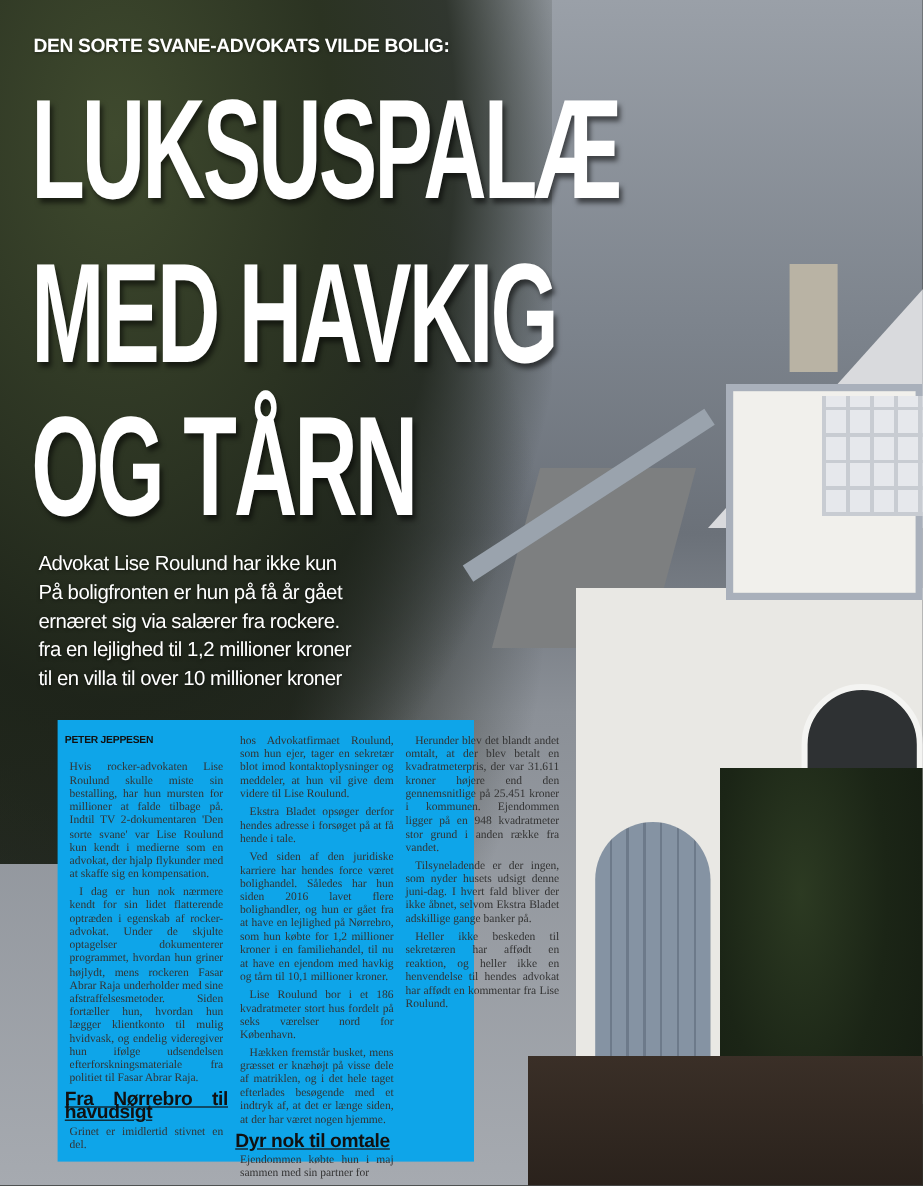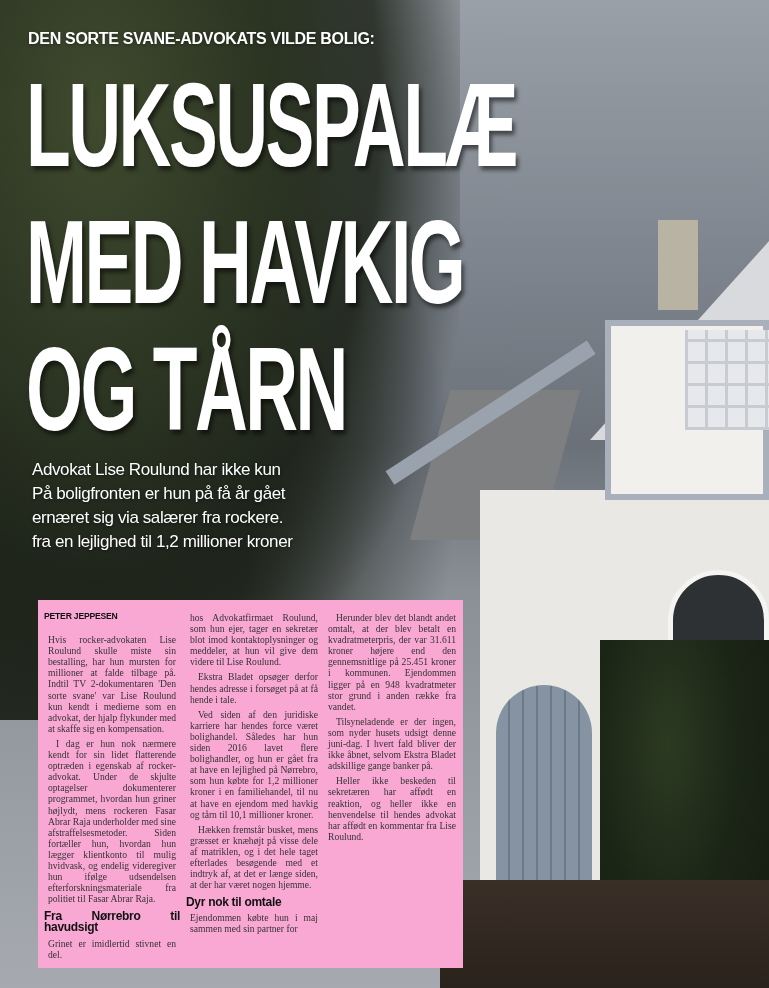--- a/index.html
+++ b/index.html
@@ -27,29 +27,29 @@
 
   .kicker{position:absolute;left:28px;top:30px;color:#fff;font-weight:bold;font-size:16px;letter-spacing:-0.3px;white-space:nowrap;text-shadow:0 1px 3px rgba(0,0,0,.4);}
   .headline{position:absolute;left:26px;color:#fff;font-family:"Liberation Sans",sans-serif;font-weight:bold;font-size:118px;line-height:1;letter-spacing:-4px;transform:scaleX(0.62);transform-origin:left top;white-space:nowrap;text-shadow:4px 4px 6px rgba(0,0,0,.55);}
   .h1{top:66px;}
   .h2{top:203px;}
   .h3{top:330px;}
 
   .deck{position:absolute;left:32px;top:458px;width:400px;color:#fff;font-size:17px;line-height:24px;letter-spacing:-0.4px;text-shadow:0 1px 3px rgba(0,0,0,.5);}
   .deck div{white-space:nowrap;}
 
-  .textbox{position:absolute;left:38px;top:600px;width:425px;height:368px;background:#f9a8d4;box-sizing:border-box;padding:8px 5px 0 6px;}
+  .textbox{position:absolute;left:48px;top:600px;width:347px;height:368px;background:#0ea5e9;box-sizing:border-box;padding:8px 5px 0 6px;}
   .col{position:absolute;top:8px;width:136px;font-family:"Liberation Serif",serif;font-size:9.6px;line-height:11.1px;color:#333;text-align:justify;hyphens:manual;}
   .col1{left:6px;}
   .col2{left:148px;}
   .col3{left:286px;}
   .byline{font-family:"Liberation Sans",sans-serif;font-weight:bold;font-size:8.6px;color:#111;margin:3px 0 12px 0;letter-spacing:-0.2px;}
   .col p{margin:4px;text-indent:0;}
   .col p.ind{text-indent:8px;}
-  .subhead{font-family:"Liberation Sans",sans-serif;font-weight:bold;font-size:12px;color:#111;margin:7px 0 4px 0;letter-spacing:-0.3px;}
+  .subhead{font-family:"Liberation Sans",sans-serif;font-weight:bold;font-size:16px;color:#111;margin:7px 0 4px 0;letter-spacing:-0.3px;text-decoration:underline;}
 </style>
 </head>
 <body>
 
 <div class="page">
 
   <div class="sky"></div>
   <div class="trees-left"></div>
   <div class="house">
     <div class="chimney"></div>
@@ -68,34 +68,36 @@
   <div class="kicker">DEN SORTE SVANE-ADVOKATS VILDE BOLIG:</div>
   <div class="headline h1">LUKSUSPALÆ</div>
   <div class="headline h2">MED HAVKIG</div>
   <div class="headline h3">OG TÅRN</div>
 
   <div class="deck">
     <div>Advokat Lise Roulund har ikke kun</div>
     <div>På boligfronten er hun på få år gået</div>
     <div>ernæret sig via salærer fra rockere.</div>
     <div>fra en lejlighed til 1,2 millioner kroner</div>
+    <div>til en villa til over 10 millioner kroner</div>
   </div>
 
   <div class="textbox">
     <div class="col col1">
       <div class="byline">PETER JEPPESEN</div>
       <p>Hvis rocker-advokaten Lise Roulund skulle miste sin bestalling, har hun mursten for millioner at falde tilbage på. Indtil TV 2-dokumentaren 'Den sorte svane' var Lise Roulund kun kendt i medierne som en advokat, der hjalp flykunder med at skaffe sig en kompensation.</p>
       <p class="ind">I dag er hun nok nærmere kendt for sin lidet flatterende optræden i egenskab af rocker-advokat. Under de skjulte optagelser dokumenterer programmet, hvordan hun griner højlydt, mens rockeren Fasar Abrar Raja underholder med sine afstraffelsesmetoder. Siden fortæller hun, hvordan hun lægger klientkonto til mulig hvidvask, og endelig videregiver hun ifølge udsendelsen efterforskningsmateriale fra politiet til Fasar Abrar Raja.</p>
       <div class="subhead">Fra Nørrebro til havudsigt</div>
       <p>Grinet er imidlertid stivnet en del.</p>
     </div>
     <div class="col col2">
       <p>hos Advokatfirmaet Roulund, som hun ejer, tager en sekretær blot imod kontaktoplysninger og meddeler, at hun vil give dem videre til Lise Roulund.</p>
       <p class="ind">Ekstra Bladet opsøger derfor hendes adresse i forsøget på at få hende i tale.</p>
       <p class="ind">Ved siden af den juridiske karriere har hendes force været bolighandel. Således har hun siden 2016 lavet flere bolighandler, og hun er gået fra at have en lejlighed på Nørrebro, som hun købte for 1,2 millioner kroner i en familiehandel, til nu at have en ejendom med havkig og tårn til 10,1 millioner kroner.</p>
+      <p class="ind">Lise Roulund bor i et 186 kvadratmeter stort hus fordelt på seks værelser nord for København.</p>
       <p class="ind">Hækken fremstår busket, mens græsset er knæhøjt på visse dele af matriklen, og i det hele taget efterlades besøgende med et indtryk af, at det er længe siden, at der har været nogen hjemme.</p>
       <div class="subhead">Dyr nok til omtale</div>
       <p>Ejendommen købte hun i maj sammen med sin partner for</p>
     </div>
     <div class="col col3">
       <p class="ind">Herunder blev det blandt andet omtalt, at der blev betalt en kvadratmeterpris, der var 31.611 kroner højere end den gennemsnitlige på 25.451 kroner i kommunen. Ejendommen ligger på en 948 kvadratmeter stor grund i anden række fra vandet.</p>
       <p class="ind">Tilsyneladende er der ingen, som nyder husets udsigt denne juni-dag. I hvert fald bliver der ikke åbnet, selvom Ekstra Bladet adskillige gange banker på.</p>
       <p class="ind">Heller ikke beskeden til sekretæren har affødt en reaktion, og heller ikke en henvendelse til hendes advokat har affødt en kommentar fra Lise Roulund.</p>
     </div>
   </div>

